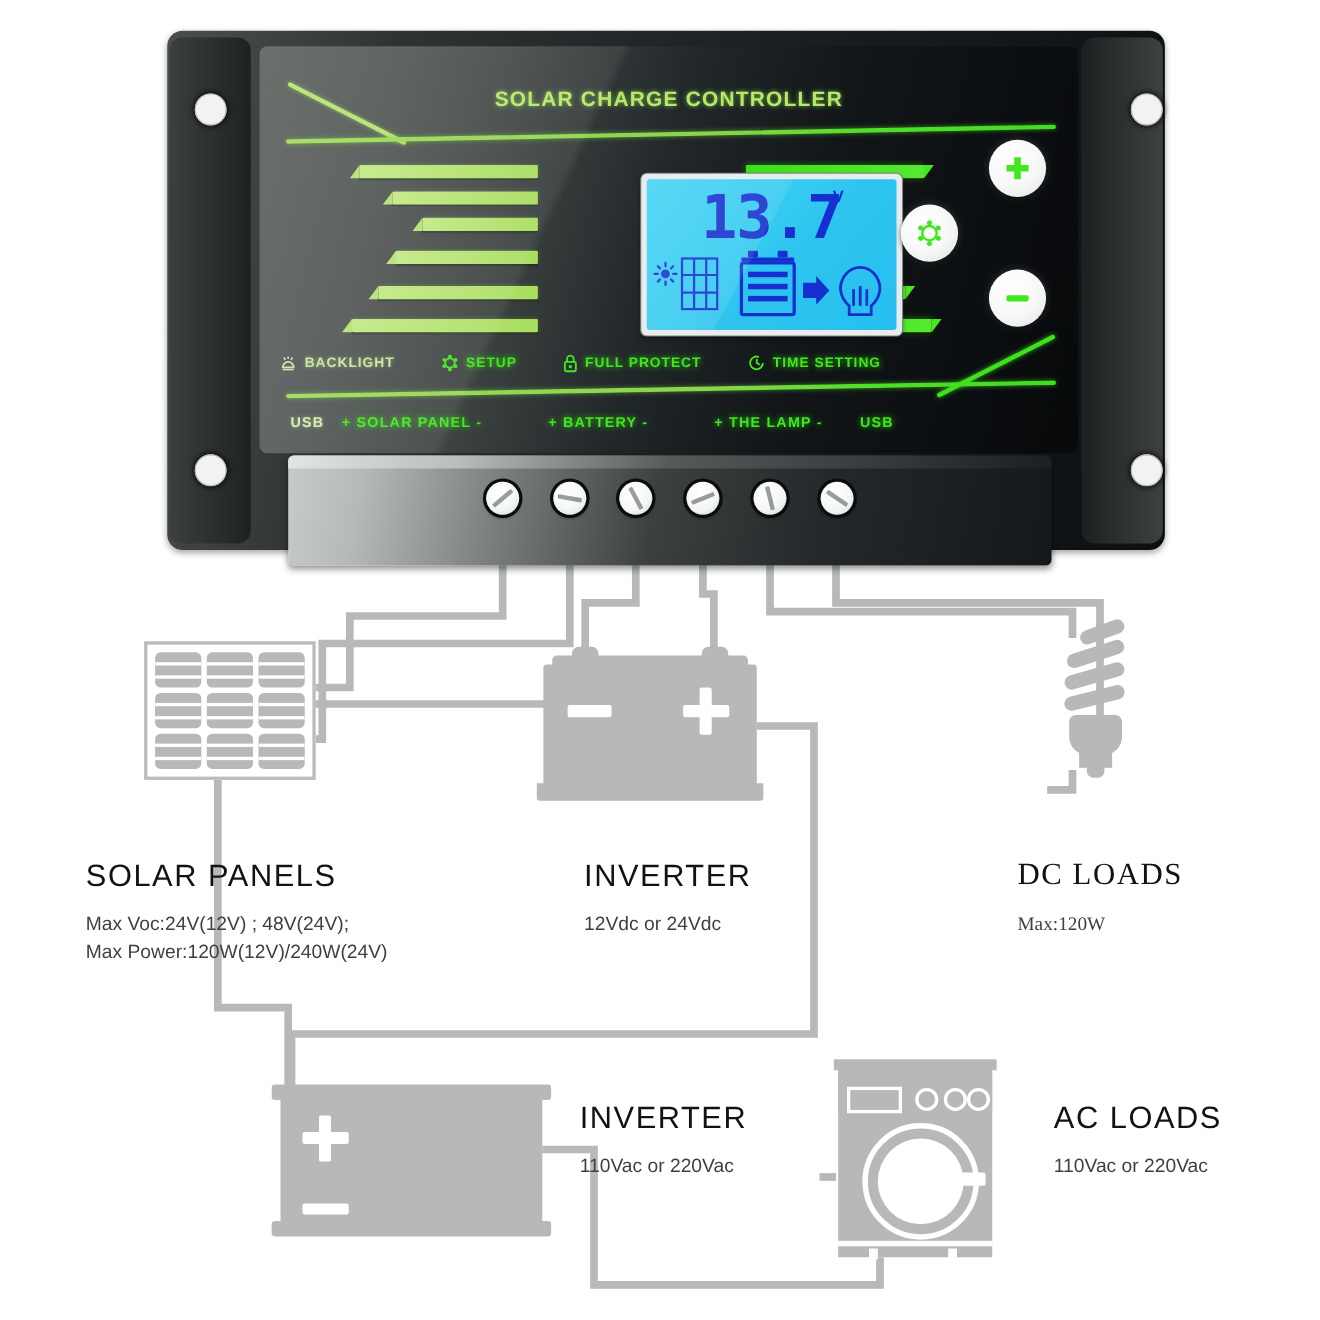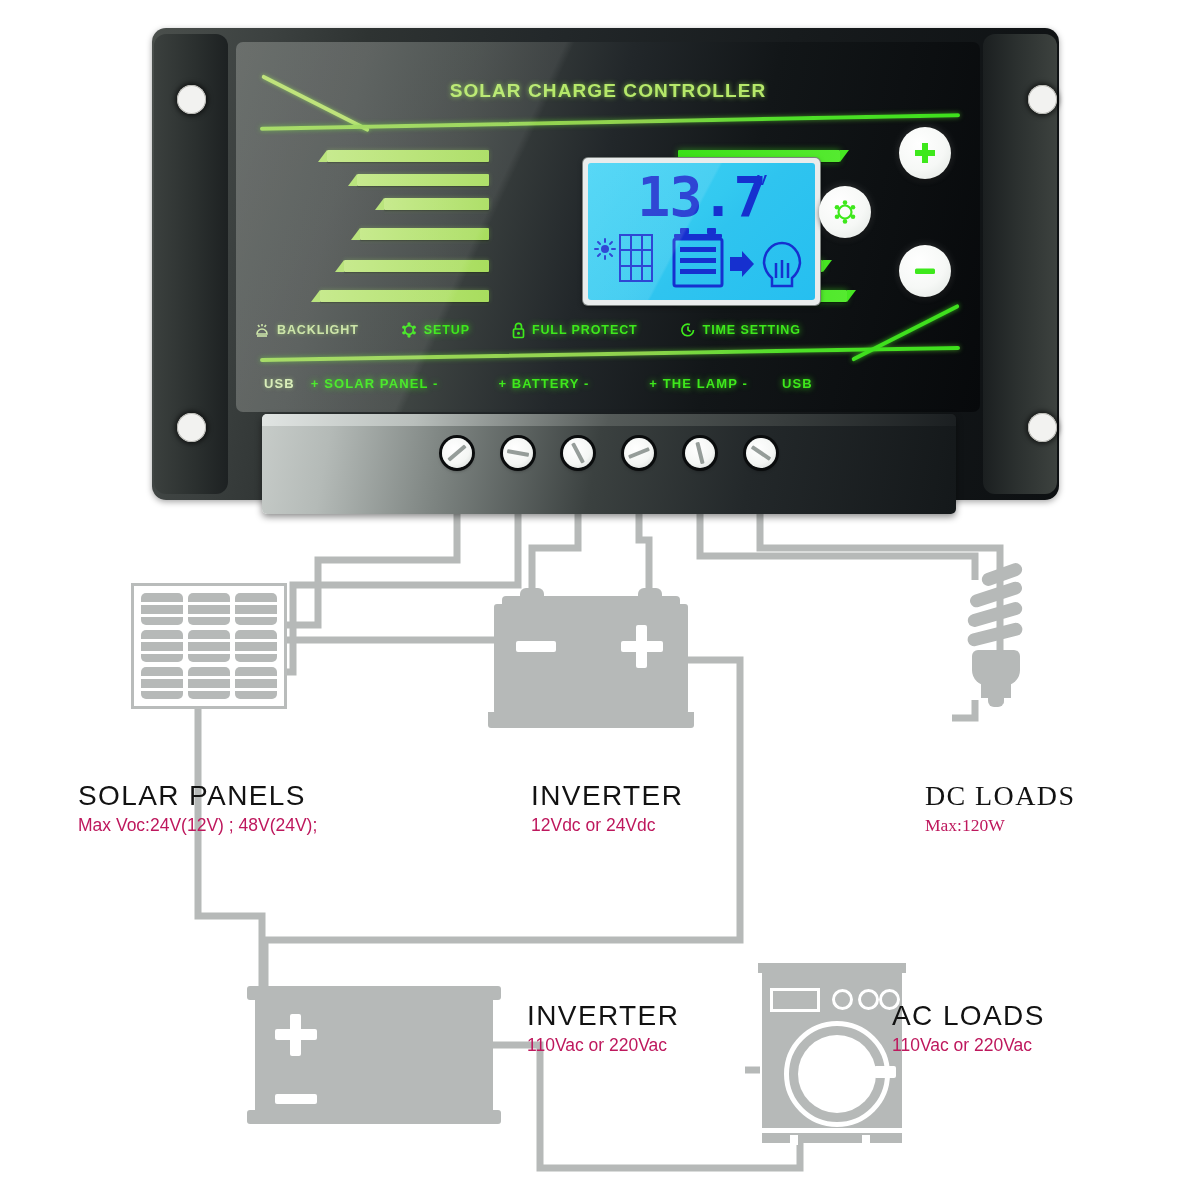--- a/index.html
+++ b/index.html
@@ -159,21 +159,21 @@
     border:5px solid #ffffff;box-sizing:border-box;}
   .wm-door-in{position:absolute;left:36px;top:64px;width:78px;height:78px;border-radius:50%;
     background:#ffffff;}
   .wm-latch{position:absolute;left:112px;top:95px;width:22px;height:12px;background:#ffffff;border-radius:2px;}
   .wm-foot{position:absolute;bottom:-2px;height:10px;width:8px;background:#ffffff;}
   .wm-strip{position:absolute;left:0;bottom:10px;width:140px;height:5px;background:#ffffff;}
 
   
   .cap{position:absolute;}
   .cap-title{font-size:28px;letter-spacing:1.4px;color:#121212;white-space:nowrap;}
-  .cap-sub{font-size:17.5px;color:#be185d;white-space:nowrap;margin-top:0;line-height:1.5;}
+  .cap-sub{font-size:17.5px;color:#404040;white-space:nowrap;margin-top:14px;line-height:1.5;}
 </style>
 </head>
 <body>
 
 <svg id="wires" viewBox="0 0 1200 1200" xmlns="http://www.w3.org/2000/svg">
   <g fill="none" stroke="#b6b9b8" stroke-width="7" stroke-linejoin="miter" stroke-linecap="butt">
 
     <path d="M457,500 L457,560 L318,560 L318,625 L287,625"></path>
 
     <path d="M518,500 L518,585 L293,585 L293,672 L287,672"></path>
@@ -444,34 +444,35 @@
   <div class="wm-latch"></div>
   <div class="wm-strip"></div>
   <div class="wm-foot" style="left:28px;"></div>
   <div class="wm-foot" style="left:100px;"></div>
 </div>
 
 <div class="cap" style="left:78px;top:780px;">
   <div class="cap-title">SOLAR  PANELS</div>
   <div class="cap-sub">
     <div>Max  Voc:24V(12V) ; 48V(24V);</div>
+    <div>Max  Power:120W(12V)/240W(24V)</div>
   </div>
 </div>
 
 <div class="cap" style="left:531px;top:780px;">
   <div class="cap-title">INVERTER</div>
   <div class="cap-sub">12Vdc  or  24Vdc</div>
 </div>
 
 <div class="cap" style="left:925px;top:780px;font-family:Liberation Serif, serif;">
   <div class="cap-title">DC LOADS</div>
   <div class="cap-sub">Max:120W</div>
 </div>
 
 <div class="cap" style="left:527px;top:1000px;">
   <div class="cap-title">INVERTER</div>
   <div class="cap-sub">110Vac  or  220Vac</div>
 </div>
 
-<div class="cap" style="left:892px;top:1000px;">
+<div class="cap" style="left:958px;top:1000px;">
   <div class="cap-title">AC LOADS</div>
   <div class="cap-sub">110Vac  or  220Vac</div>
 </div>
 
 </body></html>

